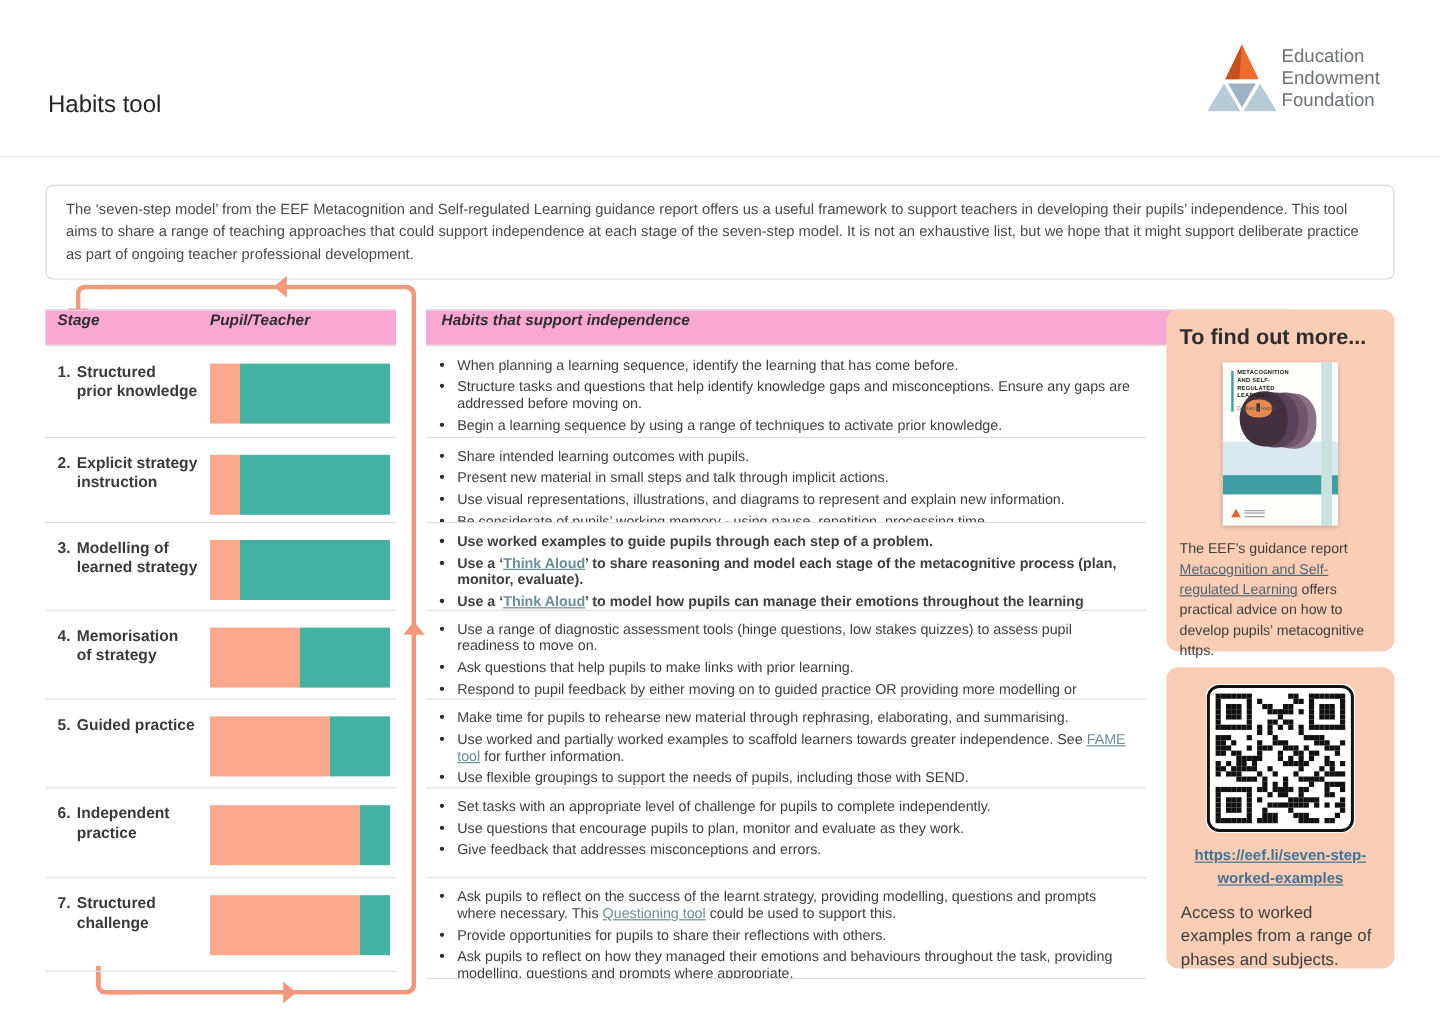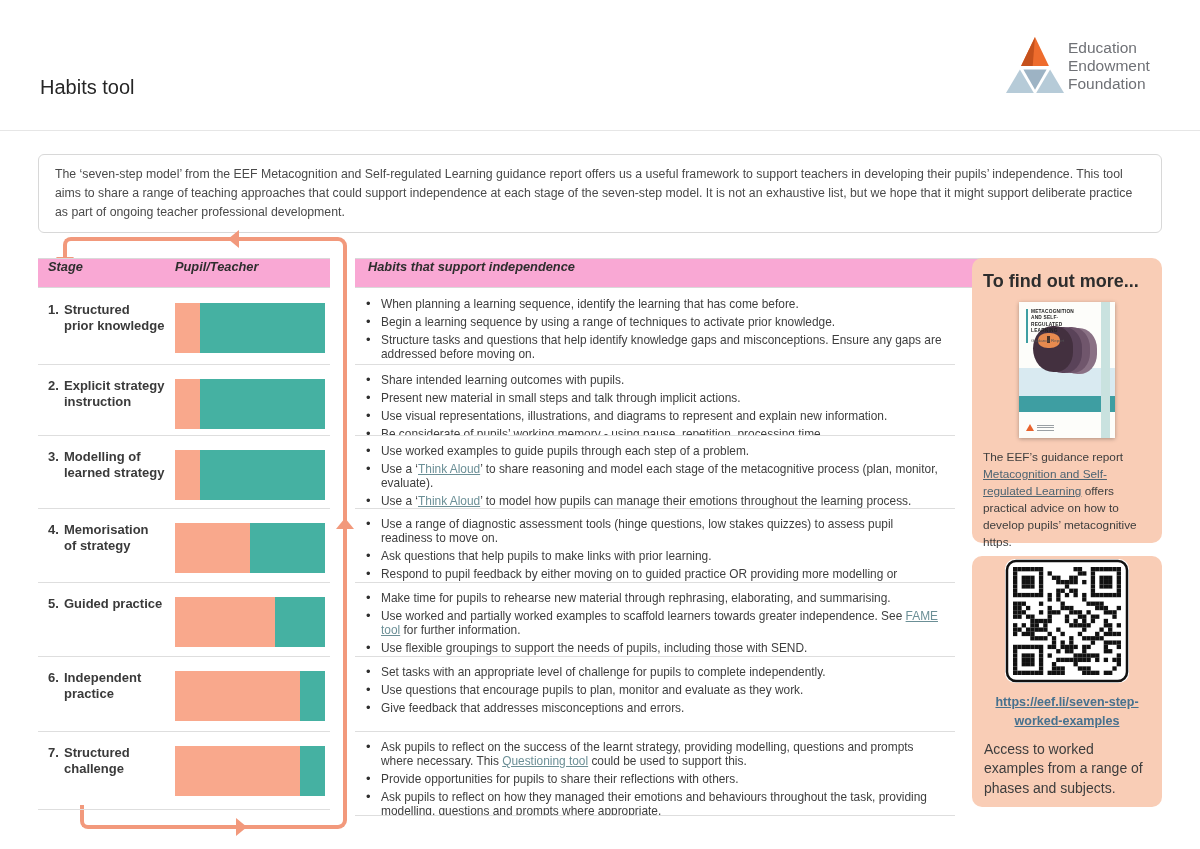--- a/index.html
+++ b/index.html
@@ -90,21 +90,21 @@
   .bk-h2 { left:9px;  top:1px; background:#5a4359; }
   .bk-h1 { left:0;    top:0;   background:#43303f; }
   .bk-brain { position:absolute; left:5px; top:7px; width:22px; height:15px; background:#e78a4f; border-radius:45%; }
   .bk-fig { position:absolute; left:9px; top:3px; width:3px; height:7px; background:#4a3328; }
   .bk-minilogo { position:absolute; left:7px; bottom:6px; display:flex; align-items:center; }
   .bk-minitri { width:0; height:0; border-left:4px solid transparent; border-right:4px solid transparent;
                 border-bottom:7px solid #e8622c; }
   .bk-minitext { margin-left:3px; }
   .bk-minitext i { display:block; width:17px; height:1px; background:#9aa0a4; margin:1.5px 0; }
   
-  .card-qr { top:556px; height:251px; padding:2px 10px; }
+  .card-qr { top:556px; height:251px; padding:13px 10px; }
   .qr-box { width:124px; height:124px; margin:1px auto 10px; background:#fff; border-radius:10px; }
   .url-link { display:block; text-align:center; font-weight:700; font-size:12.5px; color:#47718e;
               text-decoration:underline; line-height:1.5; width:158px; margin:0 auto; cursor:pointer;
               word-break:break-word; }
   .qr-caption { font-size:14px; line-height:1.4; color:#3d3d3d; margin-top:9px; padding-left:2px; }
 </style>
 </head>
 <body>
 
 <div class="page">
@@ -237,33 +237,33 @@
       </div>
     </div>
 
   <div class="col-head habits-head">
     <span>Habits that support independence</span>
   </div>
   <div class="habit-rows" id="habit-rows">
       <div class="habit-row" style="height: 76px;">
         <ul>
           <li>When planning a learning sequence, identify the learning that has come before.</li>
+          <li>Structure tasks and questions that help identify knowledge gaps and misconceptions.  Ensure any gaps are addressed before moving on.</li>
           <li>Begin a learning sequence by using a range of techniques to activate prior knowledge.</li>
-          <li>Structure tasks and questions that help identify knowledge gaps and misconceptions.  Ensure any gaps are addressed before moving on.</li>
         </ul>
       </div>
       <div class="habit-row" style="height: 71px;">
         <ul>
           <li>Share intended learning outcomes with pupils.</li>
           <li>Present new material in small steps and talk through implicit actions.</li>
           <li>Use visual representations, illustrations, and diagrams to represent and explain new information.</li>
           <li>Be considerate of pupils’ working memory - using pause, repetition, processing time.</li>
         </ul>
       </div>
-      <div class="habit-row" style="height: 73px;">
+      <div class="habit-row" style="height: 73px; font-weight: bold;">
         <ul>
           <li>Use worked examples to guide pupils through each step of a problem.</li>
           <li>Use a ‘<span class="hlink">Think Aloud</span>’ to share reasoning and model each stage of the metacognitive process (plan, monitor, evaluate).</li>
           <li>Use a ‘<span class="hlink">Think Aloud</span>’ to model how pupils can manage their emotions throughout the learning process.</li>
         </ul>
       </div>
       <div class="habit-row" style="height: 74px;">
         <ul>
           <li>Use a range of diagnostic assessment tools (hinge questions, low stakes quizzes) to assess pupil readiness to move on.</li>
           <li>Ask questions that help pupils to make links with prior learning.</li>

